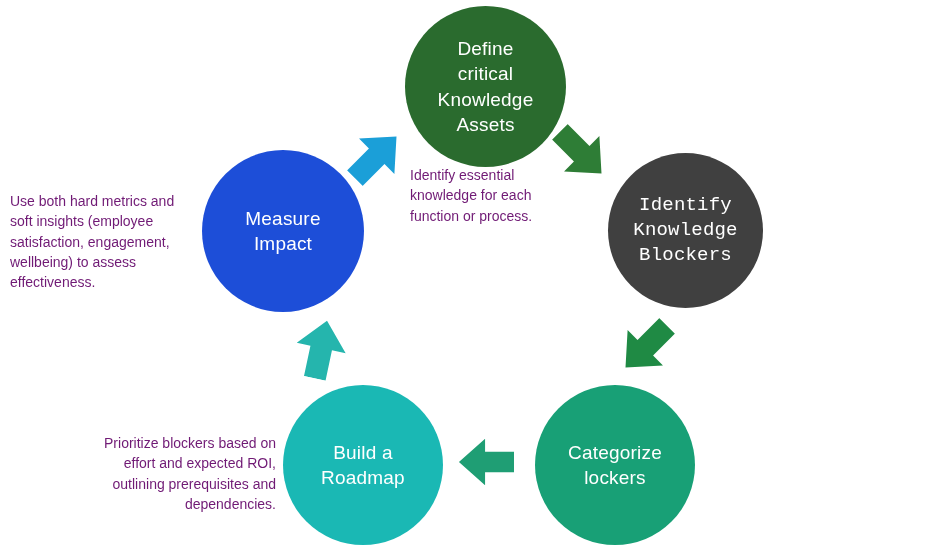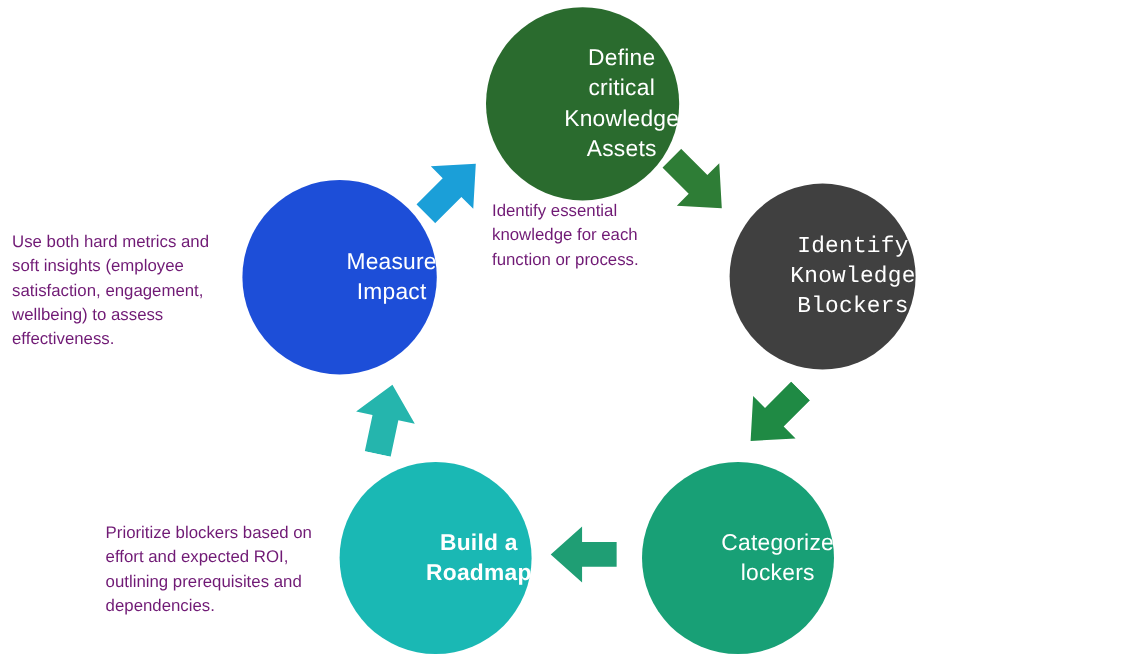--- a/index.html
+++ b/index.html
@@ -12,47 +12,47 @@
     width: 940px;
     height: 549px;
     background: #ffffff;
     overflow: hidden;
   }
   .circle {
     position: absolute;
     border-radius: 50%;
     display: flex;
     align-items: center;
-    justify-content: flex-end;
+    justify-content: center;
     text-align: center;
   }
   .circle .label {
     color: #ffffff;
     font-size: 19px;
     line-height: 1.32;
     white-space: pre-line;
     letter-spacing: 0.2px;
   }
   .circle-define    { left: 405px; top: 6px;   width: 161px; height: 161px; }
   .circle-identify  { left: 608px; top: 153px; width: 155px; height: 155px; }
   .circle-categorize{ left: 535px; top: 385px; width: 160px; height: 160px; }
-  .circle-build     { left: 283px; top: 385px; width: 160px; height: 160px; font-weight: bold; }
+  .circle-build     { left: 283px; top: 385px; width: 160px; height: 160px; }
   .circle-measure   { left: 202px; top: 150px; width: 162px; height: 162px; }
 
   .desc {
     position: absolute;
     color: #701a75;
     font-size: 14px;
     line-height: 1.45;
     text-align: left;
   }
   .desc-define     { left: 410px; top: 165px; width: 160px; }
   .desc-identify   { left: 776px; top: 202px; width: 160px; }
   .desc-categorize { left: 697px; top: 437px; width: 158px; }
-  .desc-build      { left: 88px;  top: 433px; width: 188px; }
+  .desc-build      { left: 88px;  top: 433px; width: 188px; text-align: right; }
   .desc-measure    { left: 10px;  top: 191px; width: 182px; }
 
   .arrow {
     position: absolute;
     width: 60px;
     height: 52px;
   }
   .arrow svg { display: block; width: 100%; height: 100%; }
   .arrow-1 { left: 551px; top: 127px; transform: rotate(45deg); }
   .arrow-2 { left: 616px; top: 321px; transform: rotate(135deg); }

